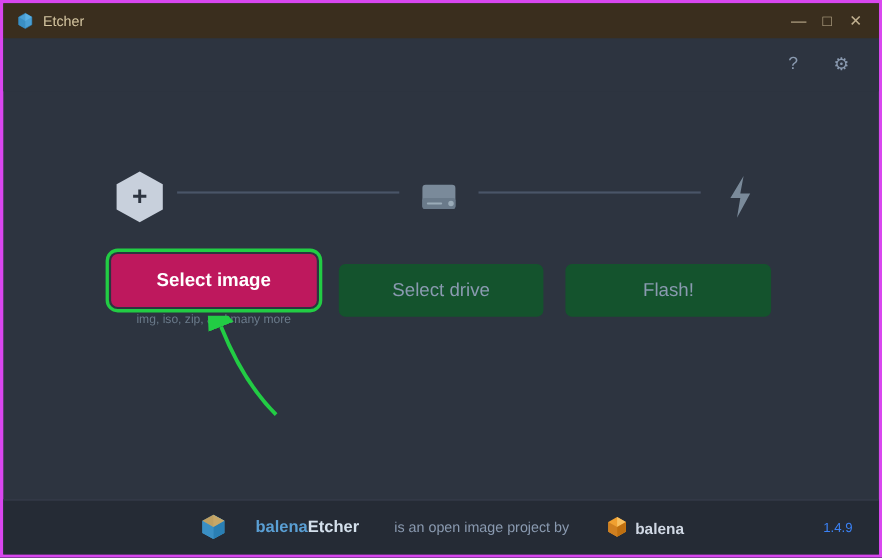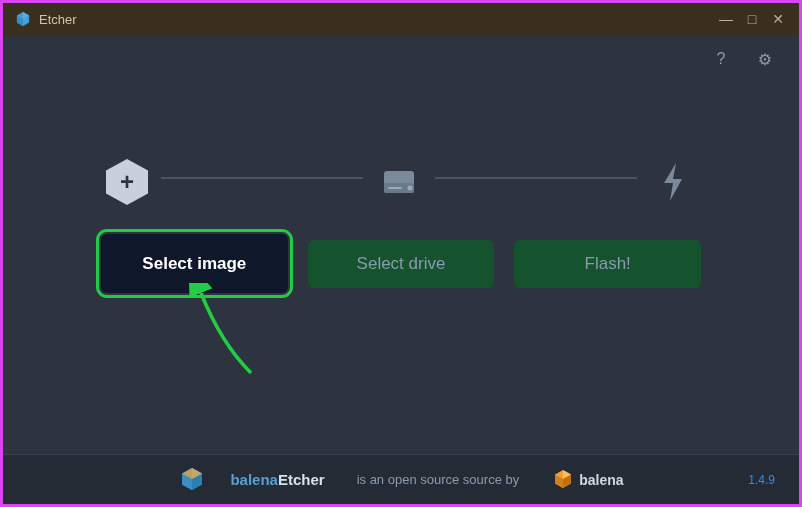--- a/index.html
+++ b/index.html
@@ -176,22 +176,22 @@
       display: flex;
       flex-direction: column;
       align-items: center;
       gap: 6px;
       flex: 1;
       padding: 0 10px;
     }
 
     .btn-primary {
       width: 100%;
-      height: 59px;
-      background: #0f172a;
+      height: 48px;
+      background: #be185d;
       border: none;
       border-radius: 6px;
       color: #fff;
       font-size: 17px;
       font-weight: 600;
       cursor: pointer;
       outline: 3px solid #22cc44;
       outline-offset: 2px;
     }
 
@@ -363,20 +363,21 @@
           <svg width="38" height="42" viewBox="0 0 38 42">
             <polygon points="22,2 10,22 19,22 16,40 28,18 19,18 22,2" fill="#7a8a9a"></polygon>
           </svg>
         </div>
       </div>
     </div>
 
     <div class="buttons-row">
       <div class="btn-wrap">
         <button class="btn-primary">Select image</button>
+        <span class="btn-hint">img, iso, zip, and many more</span>
       </div>
 
       <div class="btn-wrap">
         <button class="btn-secondary">Select drive</button>
       </div>
 
       <div class="btn-wrap">
         <button class="btn-secondary">Flash!</button>
       </div>
     </div>
@@ -402,21 +403,21 @@
         <polygon points="14,2 24,7.5 14,13" fill="#6ab8e8"></polygon>
         <polygon points="4,7.5 14,13 14,24 4,18.5" fill="#3a8fc4"></polygon>
         <polygon points="14,13 24,7.5 24,18.5 14,24" fill="#2a7fb4"></polygon>
 
         <polygon points="14,2 24,7.5 14,13 4,7.5" fill="#f0a030" opacity="0.7"></polygon>
       </svg>
     </div>
     <span class="footer-brand">
       <span class="balena-part">balena</span><span class="etcher-part">Etcher</span>
     </span>
-    <span class="footer-text">is an open source source by</span>
+    <span class="footer-text">is an open image project by</span>
 
     <div class="footer-balena-logo">
       <svg class="balena-logo-cube" viewBox="0 0 24 24">
         <polygon points="12,2 20,6.5 20,15.5 12,20 4,15.5 4,6.5" fill="#f0a030"></polygon>
         <polygon points="12,2 20,6.5 12,11" fill="#f8c060"></polygon>
         <polygon points="4,6.5 12,11 12,20 4,15.5" fill="#d08020"></polygon>
         <polygon points="12,11 20,6.5 20,15.5 12,20" fill="#c07010"></polygon>
       </svg>
       <span class="balena-text">balena</span>
     </div>

